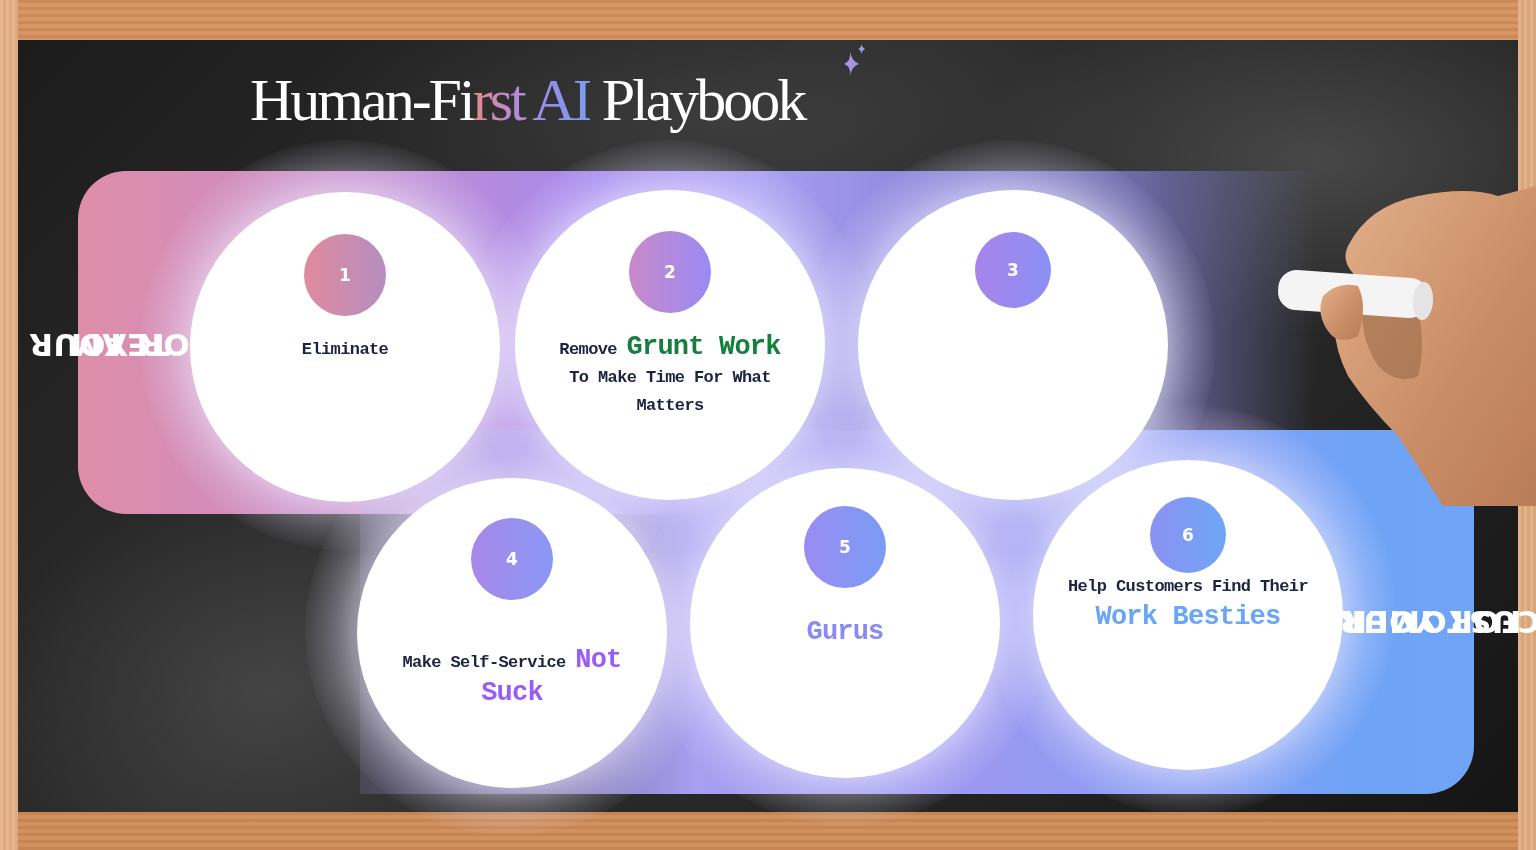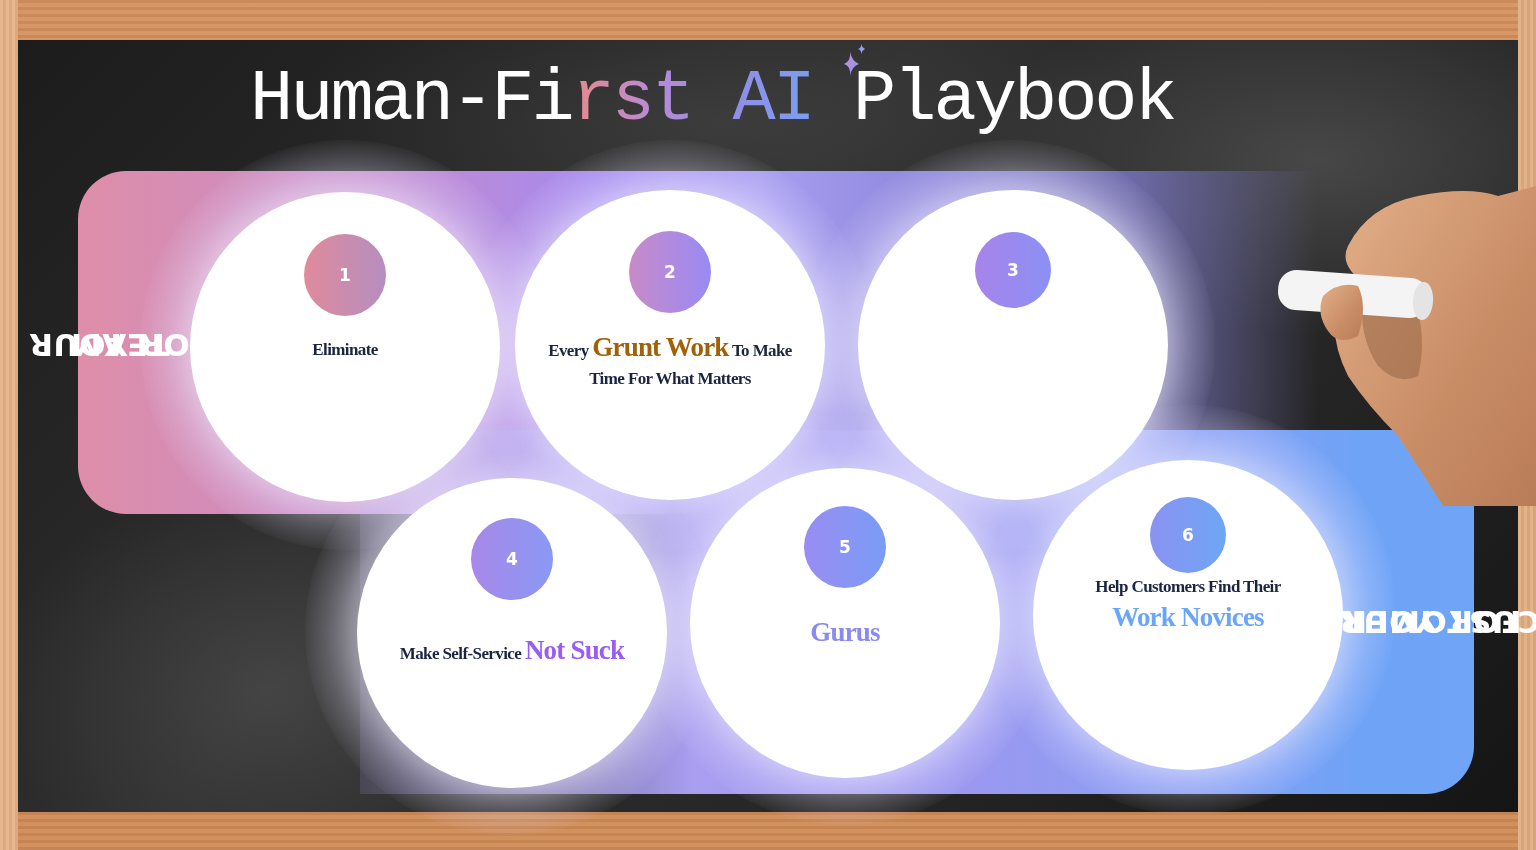--- a/index.html
+++ b/index.html
@@ -29,22 +29,22 @@
       radial-gradient(ellipse 500px 250px at 1300px 120px, rgba(130,130,130,0.35), transparent 70%),
       radial-gradient(ellipse 400px 300px at 250px 650px, rgba(120,120,120,0.30), transparent 70%),
       radial-gradient(ellipse 600px 200px at 700px 80px, rgba(110,110,110,0.25), transparent 70%),
       linear-gradient(135deg, #1c1c1c 0%, #2e2e2e 40%, #262626 70%, #151515 100%);
     overflow: hidden;
   }
 
   
   .title {
     position: absolute; left: 250px; top: 50px; width: 1030px; height: 100px;
-    font-family: Liberation Mono, monospace; font-weight: 500;
-    font-size: 72px; letter-spacing: -3px; line-height: 100px;
+    font-family: Liberation Serif, serif; font-weight: 500;
+    font-size: 60px; letter-spacing: -3px; line-height: 100px;
     color: #ffffff; white-space: nowrap;
   }
   .title .t-ai {
     background: linear-gradient(90deg, #e58b8b 0%, #b68ad8 35%, #8f8fe8 70%, #7a9ff0 100%);
     -webkit-background-clip: text; background-clip: text; color: transparent;
   }
   .sparkle {
     position: absolute; left: 840px; top: 44px; width: 28px; height: 34px;
   }
 
@@ -96,21 +96,21 @@
     display: flex; flex-direction: column; align-items: center;
     text-align: center;
     box-shadow: 0 0 30px rgba(255,255,255,0.35);
   }
   .badge {
     width: 82px; height: 82px; border-radius: 50%;
     display: flex; align-items: center; justify-content: center;
     color: #ffffff; font-weight: 700; font-size: 17px;
   }
   .card-text {
-    font-family: Liberation Serif, serif; font-weight: 700;
+    font-family: Liberation Mono, monospace; font-weight: 700;
     color: #1b2440; font-size: 17px; line-height: 28px;
     letter-spacing: -0.6px;
   }
   .hl { font-size: 27px; letter-spacing: -0.8px; line-height: 32px; }
 
   
   .hand { position: absolute; left: 1268px; top: 186px; width: 268px; height: 320px; }
 </style>
 </head>
 <body>
@@ -159,58 +159,58 @@
   <div class="card-text" style="margin-top:20px;">
     <div>Eliminate</div>
   </div>
 </div>
 
 <div class="card" style="left:515px;top:190px;width:310px;height:310px;padding-top:41px;">
   <div class="badge" style="background:linear-gradient(90deg,#c88ac8,#9a8af5);">
     <span>2</span>
   </div>
   <div class="card-text" style="margin-top:18px;width:250px;">
-    <span>Every</span>
-    <span class="hl" style="color:#a16207;">Grunt Work</span>
+    <span>Remove</span>
+    <span class="hl" style="color:#15803d;">Grunt Work</span>
     <span>To Make Time For What Matters</span>
   </div>
 </div>
 
 <div class="card" style="left:858px;top:190px;width:310px;height:310px;padding-top:42px;">
   <div class="badge" style="background:linear-gradient(90deg,#a784ea,#8b90f5);width:76px;height:76px;">
     <span>3</span>
   </div>
 </div>
 
 <div class="card" style="left:357px;top:478px;width:310px;height:310px;padding-top:40px;">
   <div class="badge" style="background:linear-gradient(90deg,#a888e8,#8a98f5);">
     <span>4</span>
   </div>
-  <div class="card-text" style="margin-top:34px;width:270px;">
+  <div class="card-text" style="margin-top:44px;width:270px;">
     <span>Make Self-Service</span>
     <span class="hl" style="color:#9b5cf5;">Not Suck</span>
   </div>
 </div>
 
 <div class="card" style="left:690px;top:468px;width:310px;height:310px;padding-top:38px;">
   <div class="badge" style="background:linear-gradient(90deg,#9a8cf2,#7a9cf5);">
     <span>5</span>
   </div>
   <div class="card-text" style="margin-top:28px;">
     <div class="hl" style="color:#8a8af0;">Gurus</div>
   </div>
 </div>
 
 <div class="card" style="left:1033px;top:460px;width:310px;height:310px;padding-top:37px;">
   <div class="badge" style="background:linear-gradient(90deg,#8a92f2,#6fa6f6);width:76px;height:76px;">
     <span>6</span>
   </div>
   <div class="card-text" style="">
     <div>Help Customers Find Their</div>
-    <div class="hl" style="color:#6aa6f8;">Work Novices</div>
+    <div class="hl" style="color:#6aa6f8;">Work Besties</div>
   </div>
 </div>
 
 <svg class="hand" viewBox="0 0 268 320">
   <defs>
     <linearGradient id="skin" x1="0" y1="0" x2="1" y2="1">
       <stop offset="0" stop-color="#e2b08a"></stop>
       <stop offset="0.6" stop-color="#c98d66"></stop>
       <stop offset="1" stop-color="#b97c58"></stop>
     </linearGradient>

